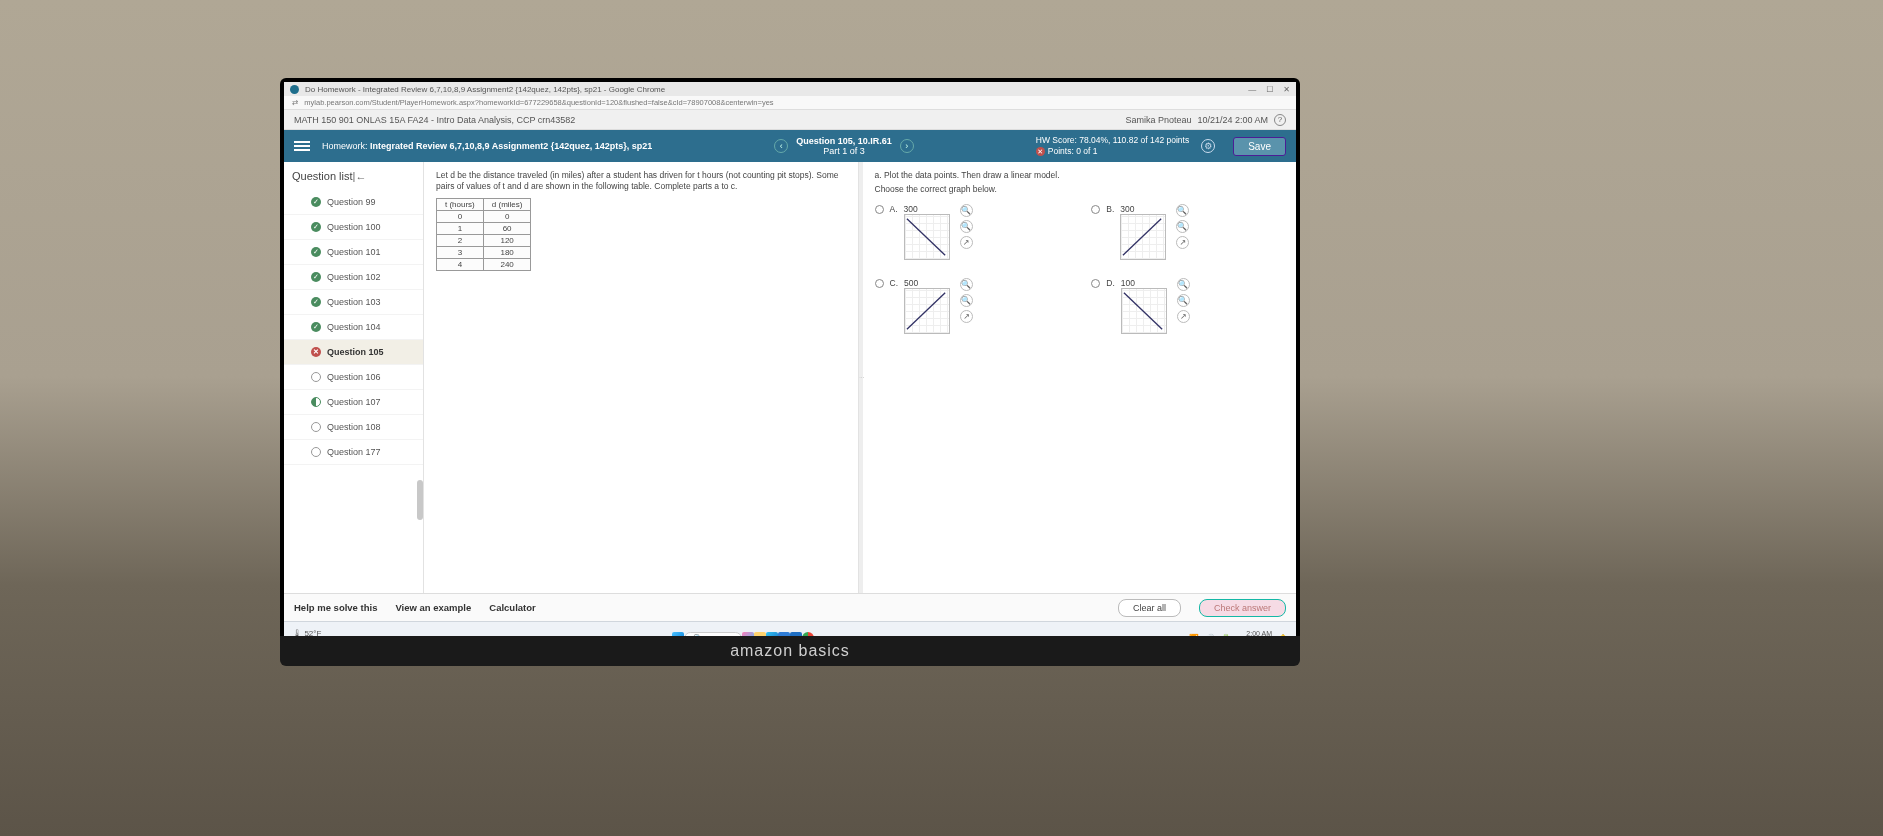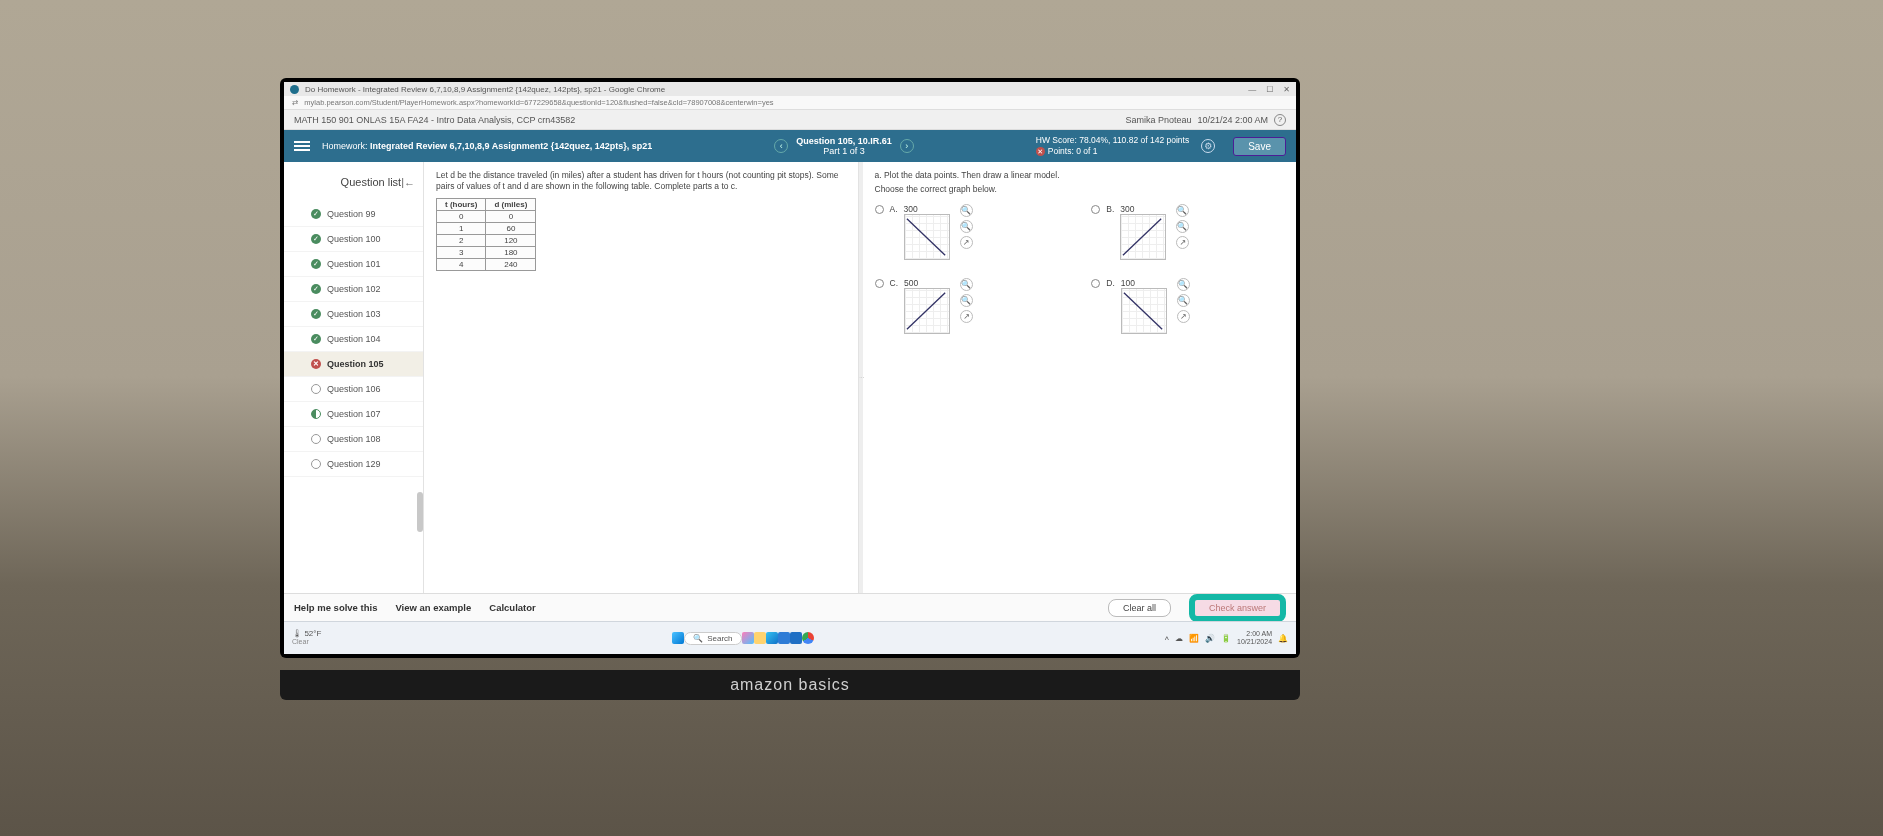--- a/index.html
+++ b/index.html
@@ -26,63 +26,63 @@
   .p-blue .qnav{margin:0 auto;display:flex;align-items:center;gap:8px}
   .p-blue .qnav .arr{width:14px;height:14px;border:1px solid #6aa;border-radius:50%;display:flex;align-items:center;justify-content:center;font-size:9px;color:#cfe}
   .p-blue .qnav .mid{text-align:center;font-size:9px;line-height:10px}
   .p-blue .scores{font-size:8.5px;line-height:11px;text-align:left}
   .p-blue .scores .x{display:inline-flex;width:9px;height:9px;border-radius:50%;background:#c0504d;color:#fff;align-items:center;justify-content:center;font-size:7px;margin-right:3px}
   .savebtn{background:#5a93ac;border:1px solid #4c1d95;color:#fff;padding:3px 14px;border-radius:3px;font-size:10px}
   .gear{width:14px;height:14px;border:1px solid #cde;border-radius:50%;display:flex;align-items:center;justify-content:center;font-size:9px;color:#cde;margin-right:6px}
   
   .work{flex:1;display:flex;min-height:0;background:#fff}
   .qlist{width:140px;border-right:1px solid #e2e2e2;display:flex;flex-direction:column}
-  .qlist-hd{display:flex;align-items:center;justify-content:flex-end;padding:14px 8px;font-size:11px;color:#444}
+  .qlist-hd{display:flex;align-items:center;justify-content:flex-start;padding:8px 8px;font-size:11px;color:#444}
   .collapse{font-size:11px;color:#666}
   .qitems{flex:1;overflow:hidden;position:relative}
   .qitem{display:flex;align-items:center;gap:6px;padding:7px 27px;font-size:9px;color:#555;border-bottom:1px solid #f3f3f3}
   .qitem.active{background:#f2efe6;font-weight:bold;color:#333}
   .dot{width:10px;height:10px;border-radius:50%;display:inline-flex;align-items:center;justify-content:center;font-size:7px;color:#fff}
   .dot.ok{background:#4a8c5f}.dot.bad{background:#c0504d}.dot.open{background:#fff;border:1px solid #999}
   .dot.half{background:linear-gradient(90deg,#4a8c5f 50%,#fff 50%);border:1px solid #4a8c5f}
   .qscroll{position:absolute;right:0;top:290px;width:6px;height:40px;background:#c8c8c8;border-radius:3px}
   
   .panes{flex:1;display:flex;min-height:0}
   .pane{flex:1;padding:8px 12px;font-size:8.5px;color:#444;overflow:hidden;position:relative}
   .pane.left{border-right:1px solid #e2e2e2}
   .prompt{line-height:11px;margin-bottom:6px;max-width:420px}
   table.data{border-collapse:collapse;font-size:8px}
   table.data td,table.data th{border:1px solid #999;padding:1px 8px;text-align:center;background:#fcfcfc}
-  table.data th{font-weight:bold}
+  table.data th{font-weight:normal}
   .divider-handle{width:4px;background:#eee;display:flex;align-items:center;justify-content:center}
   .divider-handle span{writing-mode:vertical-rl;font-size:7px;color:#aaa}
   
   .choices{display:grid;grid-template-columns:1fr 1fr;gap:18px 24px;margin-top:10px}
   .choice{display:flex;gap:6px;align-items:flex-start}
   .radio{width:9px;height:9px;border:1px solid #888;border-radius:50%;margin-top:1px;flex:none}
   .mini{position:relative;width:46px;height:46px;border:1px solid #bbb;
     background:repeating-linear-gradient(0deg,#eee 0 1px,transparent 1px 7px),
                repeating-linear-gradient(90deg,#eee 0 1px,transparent 1px 7px)}
   .mini svg{position:absolute;inset:0}
   .zoombtns{display:flex;flex-direction:column;gap:3px;margin-left:4px}
   .zb{width:13px;height:13px;border:1px solid #bbb;border-radius:50%;display:flex;align-items:center;justify-content:center;font-size:8px;color:#666;background:#fff}
   
   .footer{height:28px;border-top:1px solid #ddd;display:flex;align-items:center;padding:0 10px;gap:18px;font-size:9.5px;color:#333;background:#fafafa}
   .footer .grow{flex:1}
   .pillbtn{padding:3px 14px;border-radius:8px;font-size:9px}
   .pillbtn.clear{border:1px solid #bbb;color:#444;background:#fff}
-  .pillbtn.check{border:6px solid #14b8a6;background:#f6dbe5;color:#b77}
+  .pillbtn.check{border:1px solid #14b8a6;background:#f6dbe5;color:#b77}
   
   .taskbar{height:20px;background:#eef2f7;border-top:1px solid #d0d6dd;display:flex;align-items:center;padding:16px 8px;font-size:8px;color:#555;gap:0}
   .taskbar .searchbox{display:flex;align-items:center;gap:4px;border:1px solid #ccc;border-radius:10px;padding:1px 8px;background:#fff;margin:0 auto}
   .taskbar .tray{margin-left:auto;display:flex;align-items:center;gap:6px}
   .taskbar .timestack{text-align:right;line-height:8px;font-size:7px}
   .tb-icon{width:12px;height:12px;border-radius:2px;display:inline-block}
   
-  .brand{position:absolute;left:280px;top:670px;width:1020px;height:30px;background:#1a1a1a;color:#cfcfcf;text-align:center;font-size:16px;line-height:30px;letter-spacing:1px;border-radius:0 0 6px 6px}
+  .brand{position:absolute;left:280px;top:636px;width:1020px;height:30px;background:#1a1a1a;color:#cfcfcf;text-align:center;font-size:16px;line-height:30px;letter-spacing:1px;border-radius:0 0 6px 6px}
 </style>
 </head>
 <body>
 
 <div class="scene">
   <div class="monitor">
     <div class="screen">
 
       <div class="chrome-top">
         <span style="width:9px;height:9px;background:#1e6e8c;border-radius:50%;display:inline-block"></span>
@@ -175,21 +175,21 @@
             <div class="qitem">
                 <span class="dot half"></span>
                 <span>Question 107</span>
               </div>
             <div class="qitem">
                 <span class="dot open"></span>
                 <span>Question 108</span>
               </div>
             <div class="qitem">
                 <span class="dot open"></span>
-                <span>Question 129</span>
+                <span>Question 177</span>
               </div>
             <div class="qscroll"></div>
           </div>
         </div>
 
         <div class="panes">
           <div class="pane left">
             <div class="prompt">Let d be the distance traveled (in miles) after a student has driven for t hours (not counting pit stops). Some pairs of values of t and d are shown in the following table. Complete parts a to c.</div>
             <table class="data">
               <tbody>

